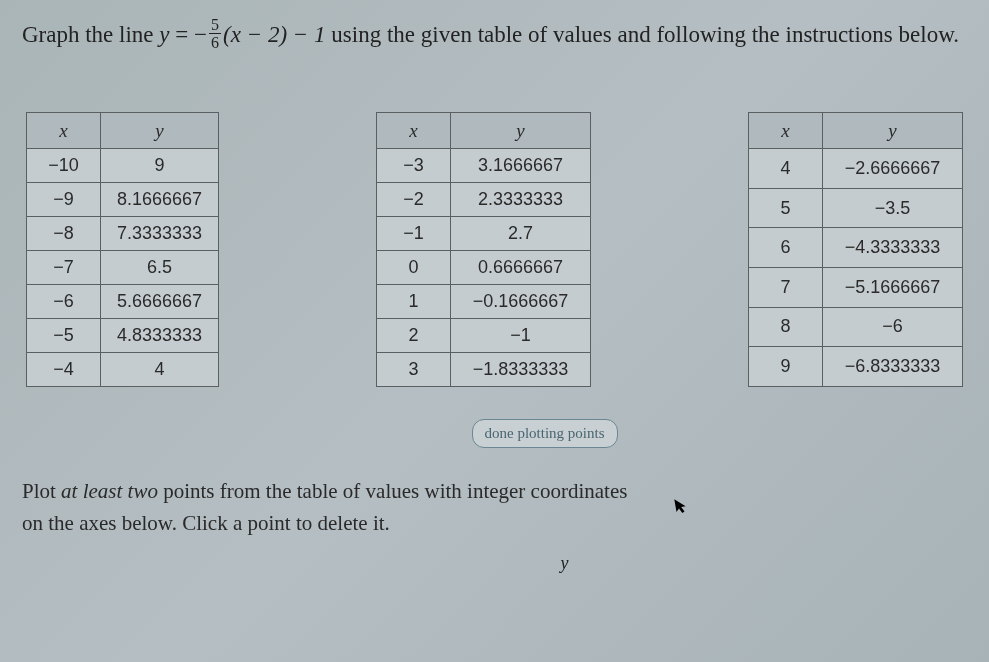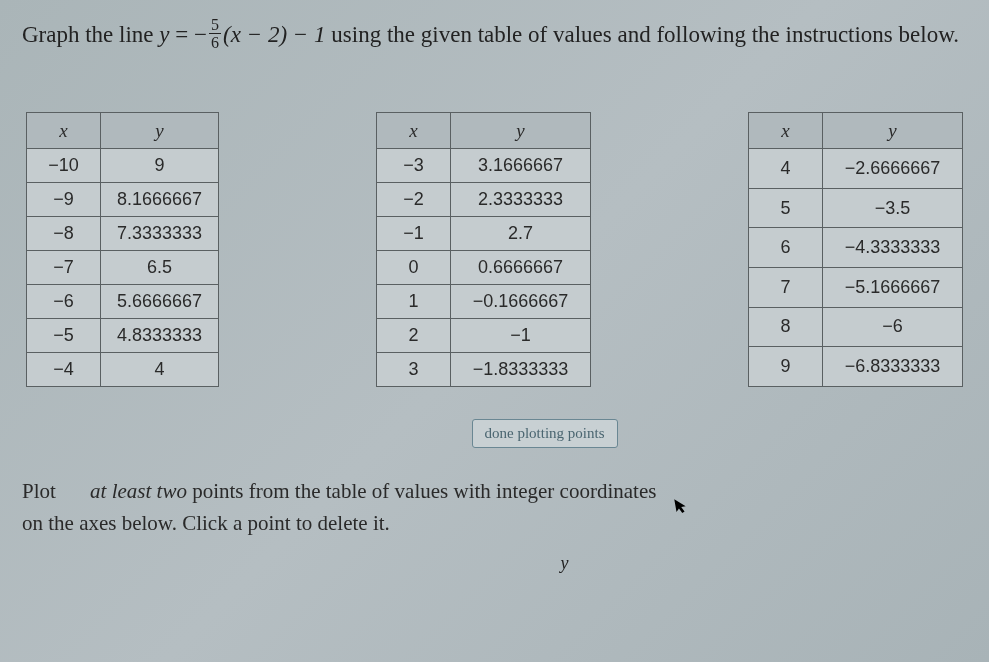--- a/index.html
+++ b/index.html
@@ -91,32 +91,31 @@
       padding-left: 100px;
     }
     .done-btn {
       display: inline-block;
       border: 1.5px solid #6a8793;
       background: #c8d0d3;
       color: #4a6570;
       font-family: Georgia, serif;
       font-size: 15px;
       padding: 5px 12px;
-      border-radius: 3px;
+      border-radius: 12px;
       cursor: pointer;
     }
     .instructions {
       font-size: 21px;
       line-height: 1.5;
       color: #2a2a2a;
       margin-bottom: 14px;
     }
     .instructions .italic {
       font-style: italic;
-      margin-left: 29px;
     }
     .axis-label {
       text-align: center;
       font-style: italic;
       font-family: 'Times New Roman', serif;
       font-size: 18px;
       color: #222;
       padding-left: 140px;
     }
     .cursor {

